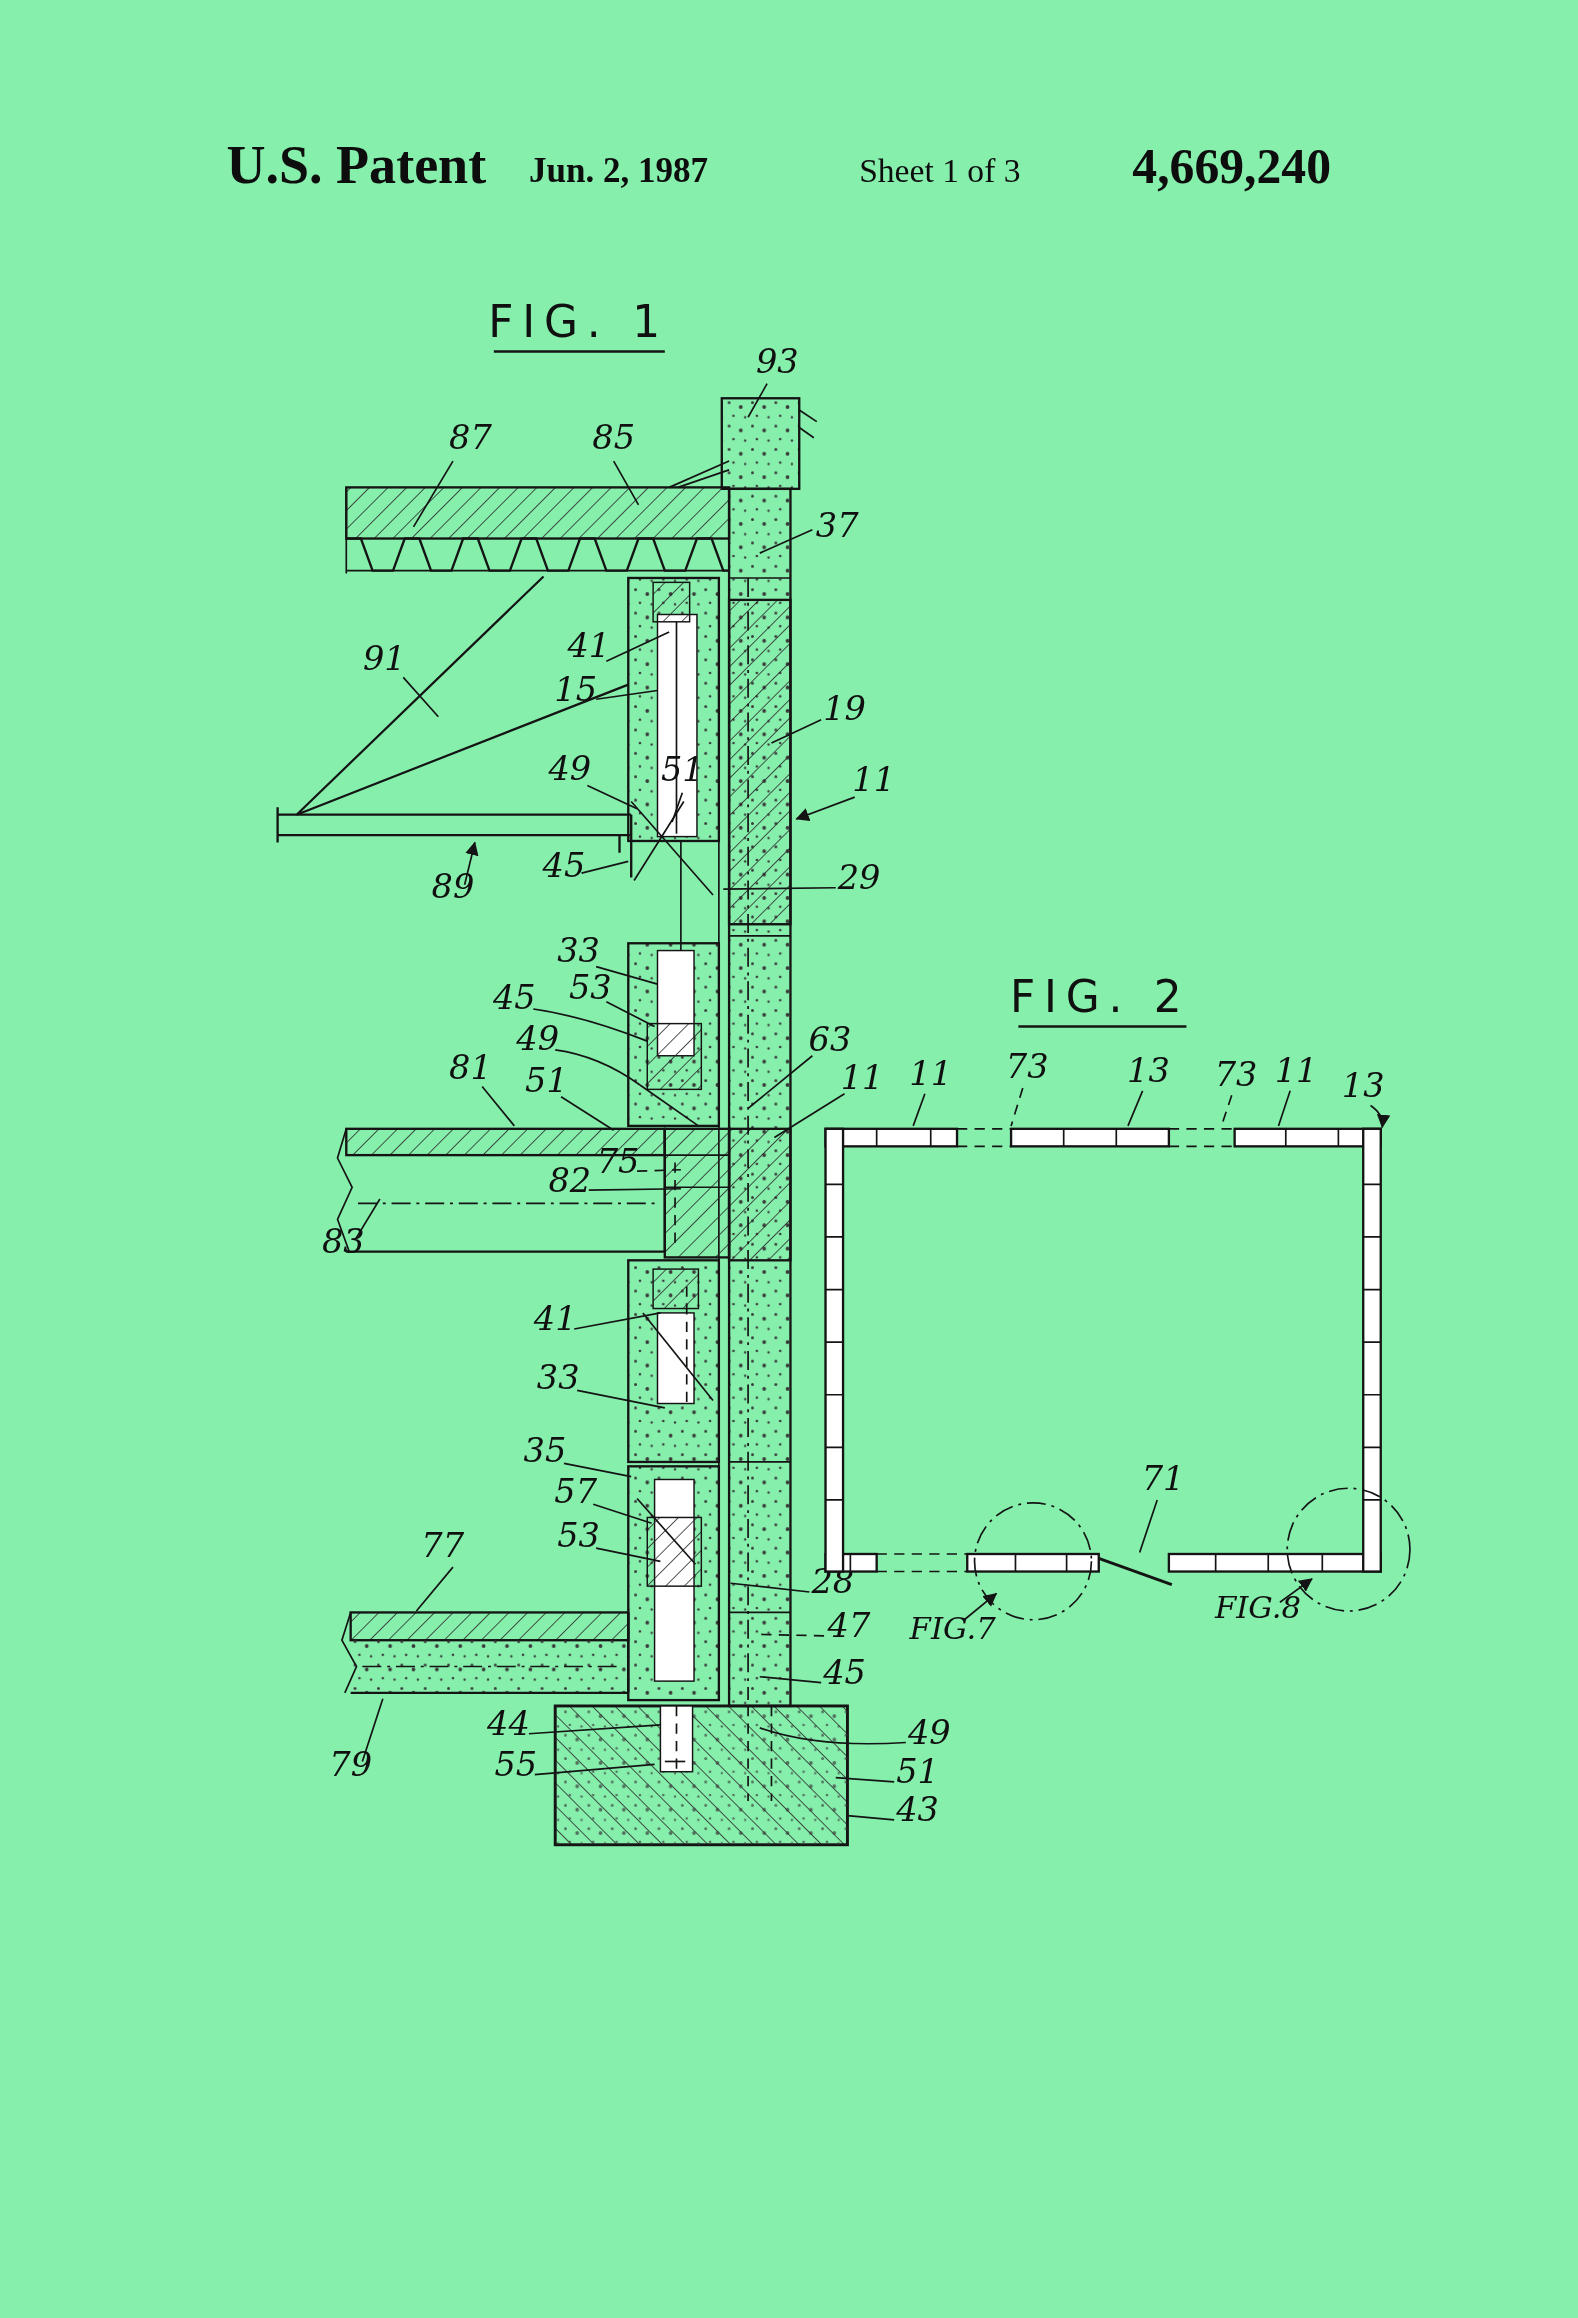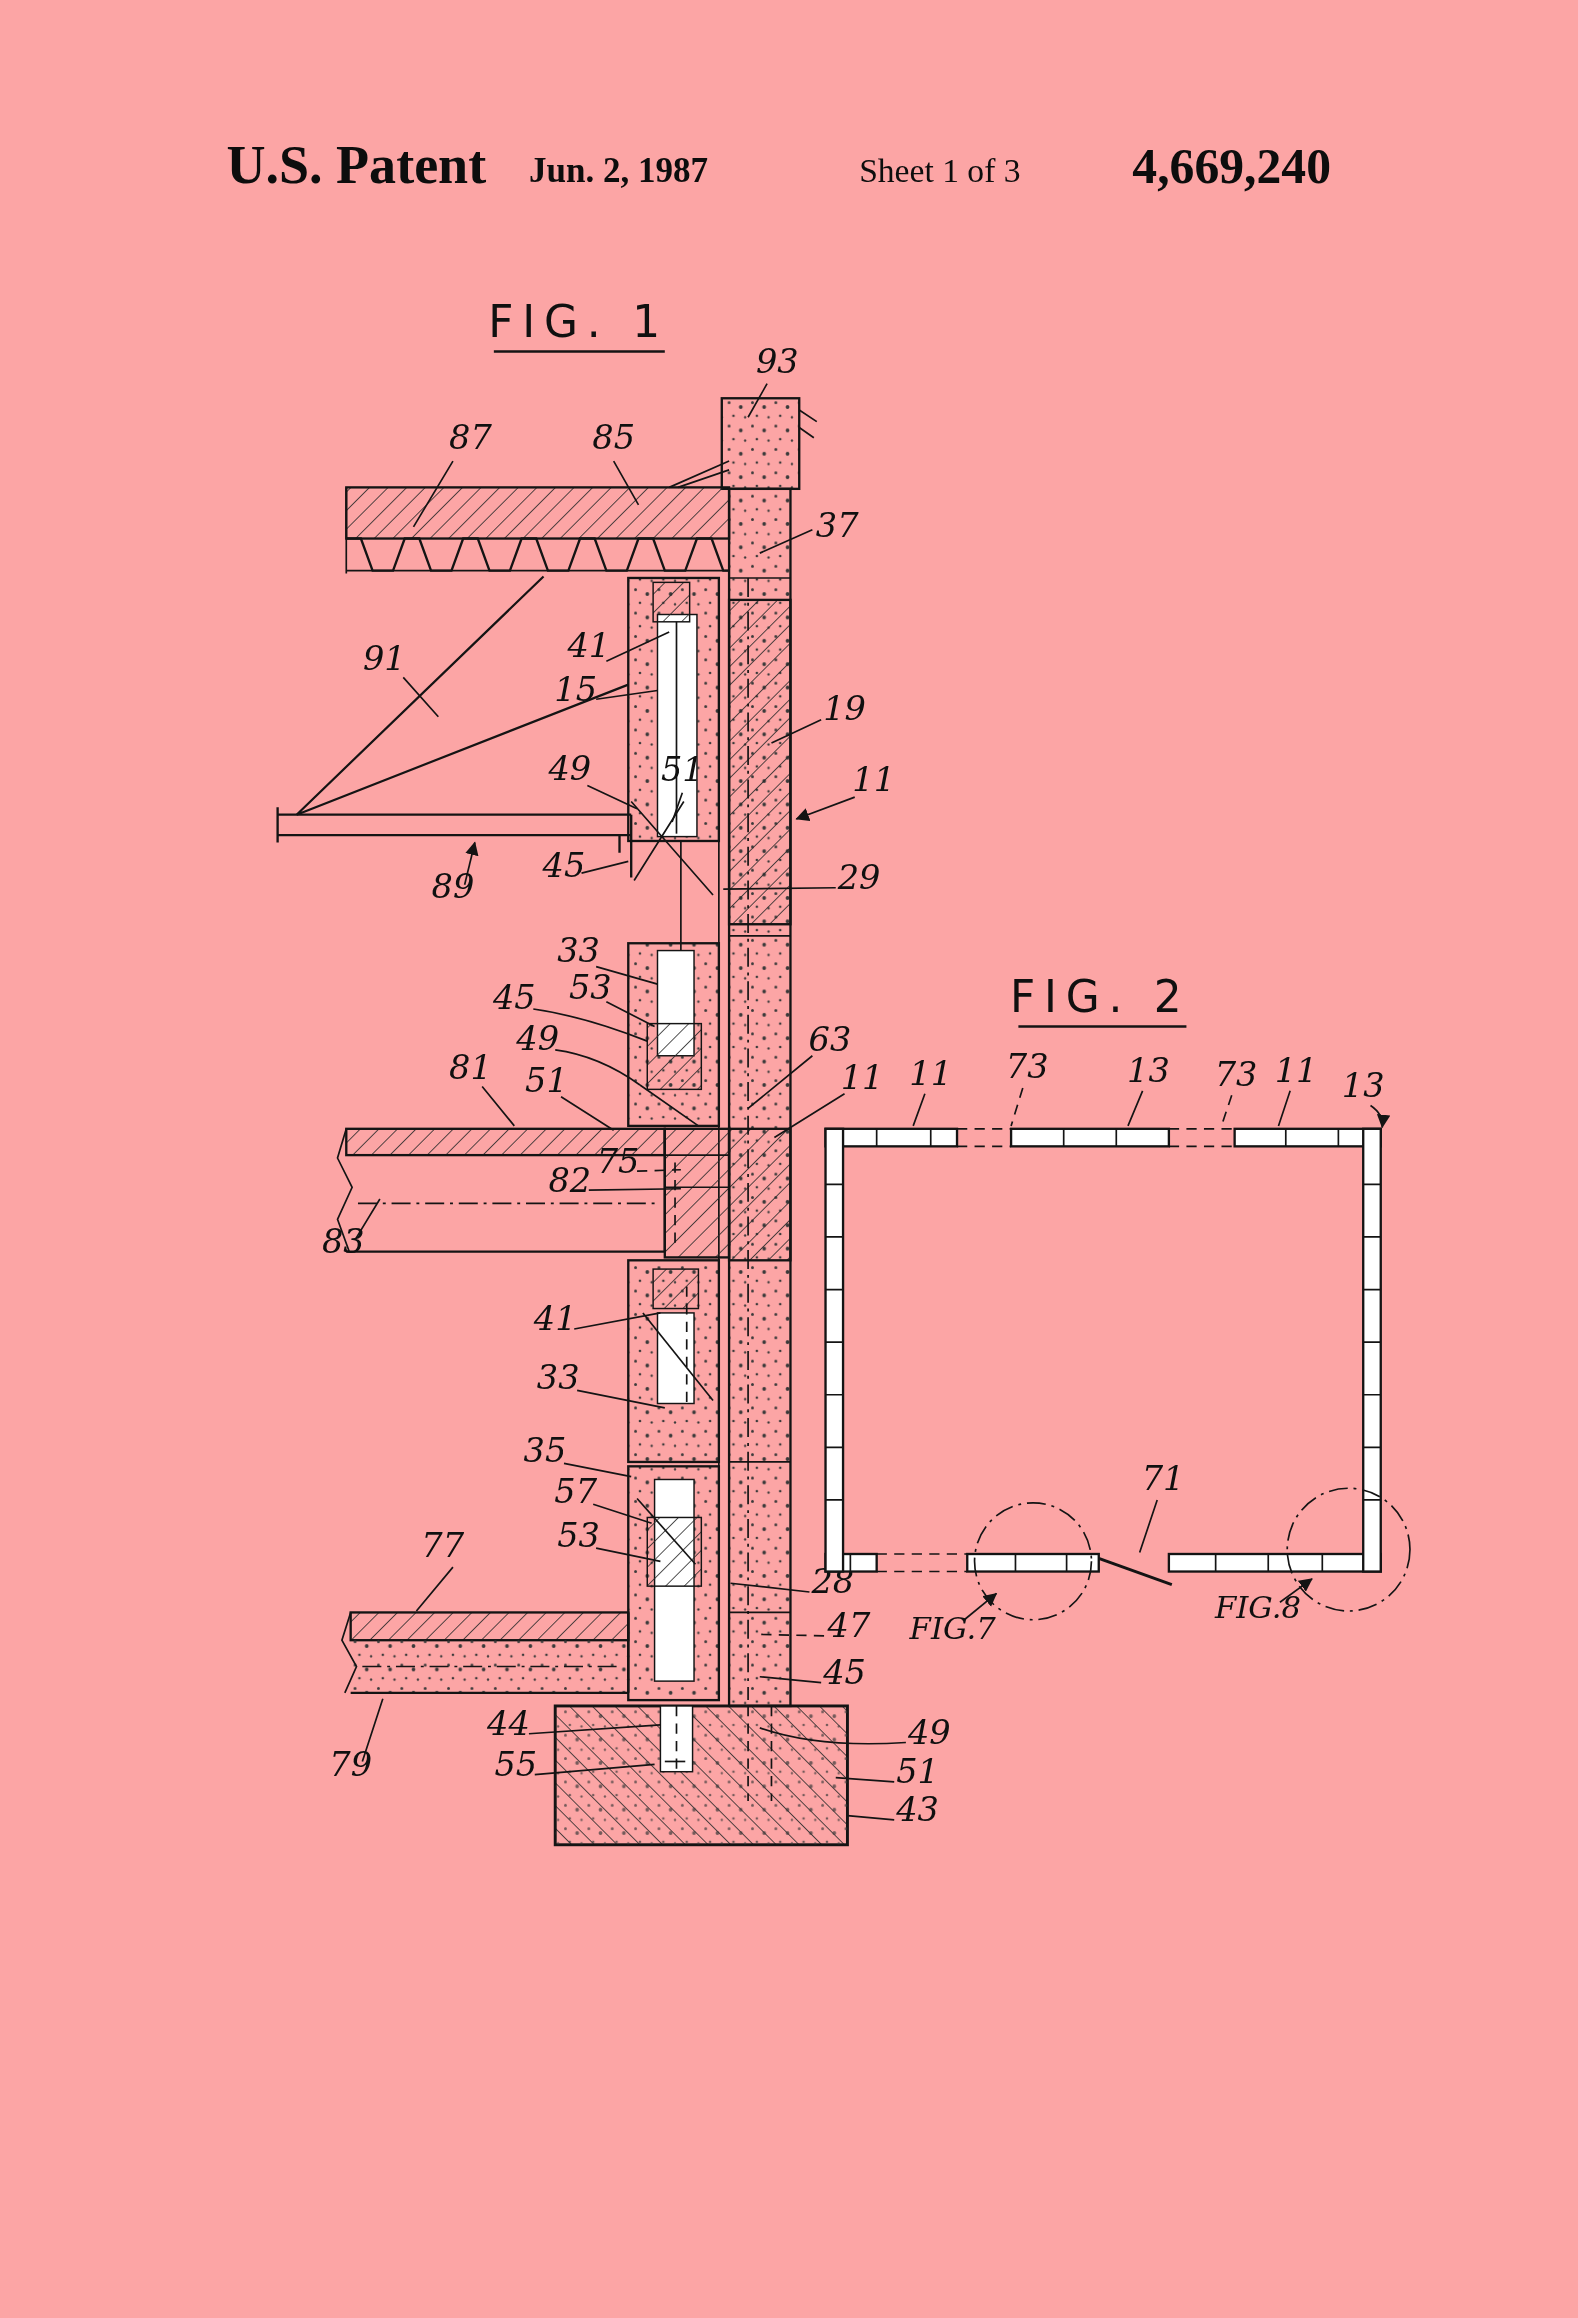--- a/index.html
+++ b/index.html
@@ -1,16 +1,16 @@
 <!DOCTYPE html>
 <html style="font-size:11px"><head>
 <meta charset="utf-8">
 <style>
   html,body{margin:0;padding:0;background:#ffffff;}
-  #page{position:relative;width:1578px;height:2319px;background:#fca5a5;overflow:hidden;}
+  #page{position:relative;width:1578px;height:2319px;background:#86efac;overflow:hidden;}
   svg{display:block;}
   
   .s{stroke:#141414;stroke-width:1.6;}
   .s2{stroke:#141414;stroke-width:1;}
   .leader{fill:none;stroke:#141414;stroke-width:1.15;}
   .dashed{stroke-dasharray:7 5;}
   .dashdot{stroke-dasharray:13 4 2 4;}
   
   .h1{font:bold 37px "Liberation Serif",serif;fill:#0d0d0d;}
   .h2{font:bold 24px "Liberation Serif",serif;fill:#0d0d0d;}

